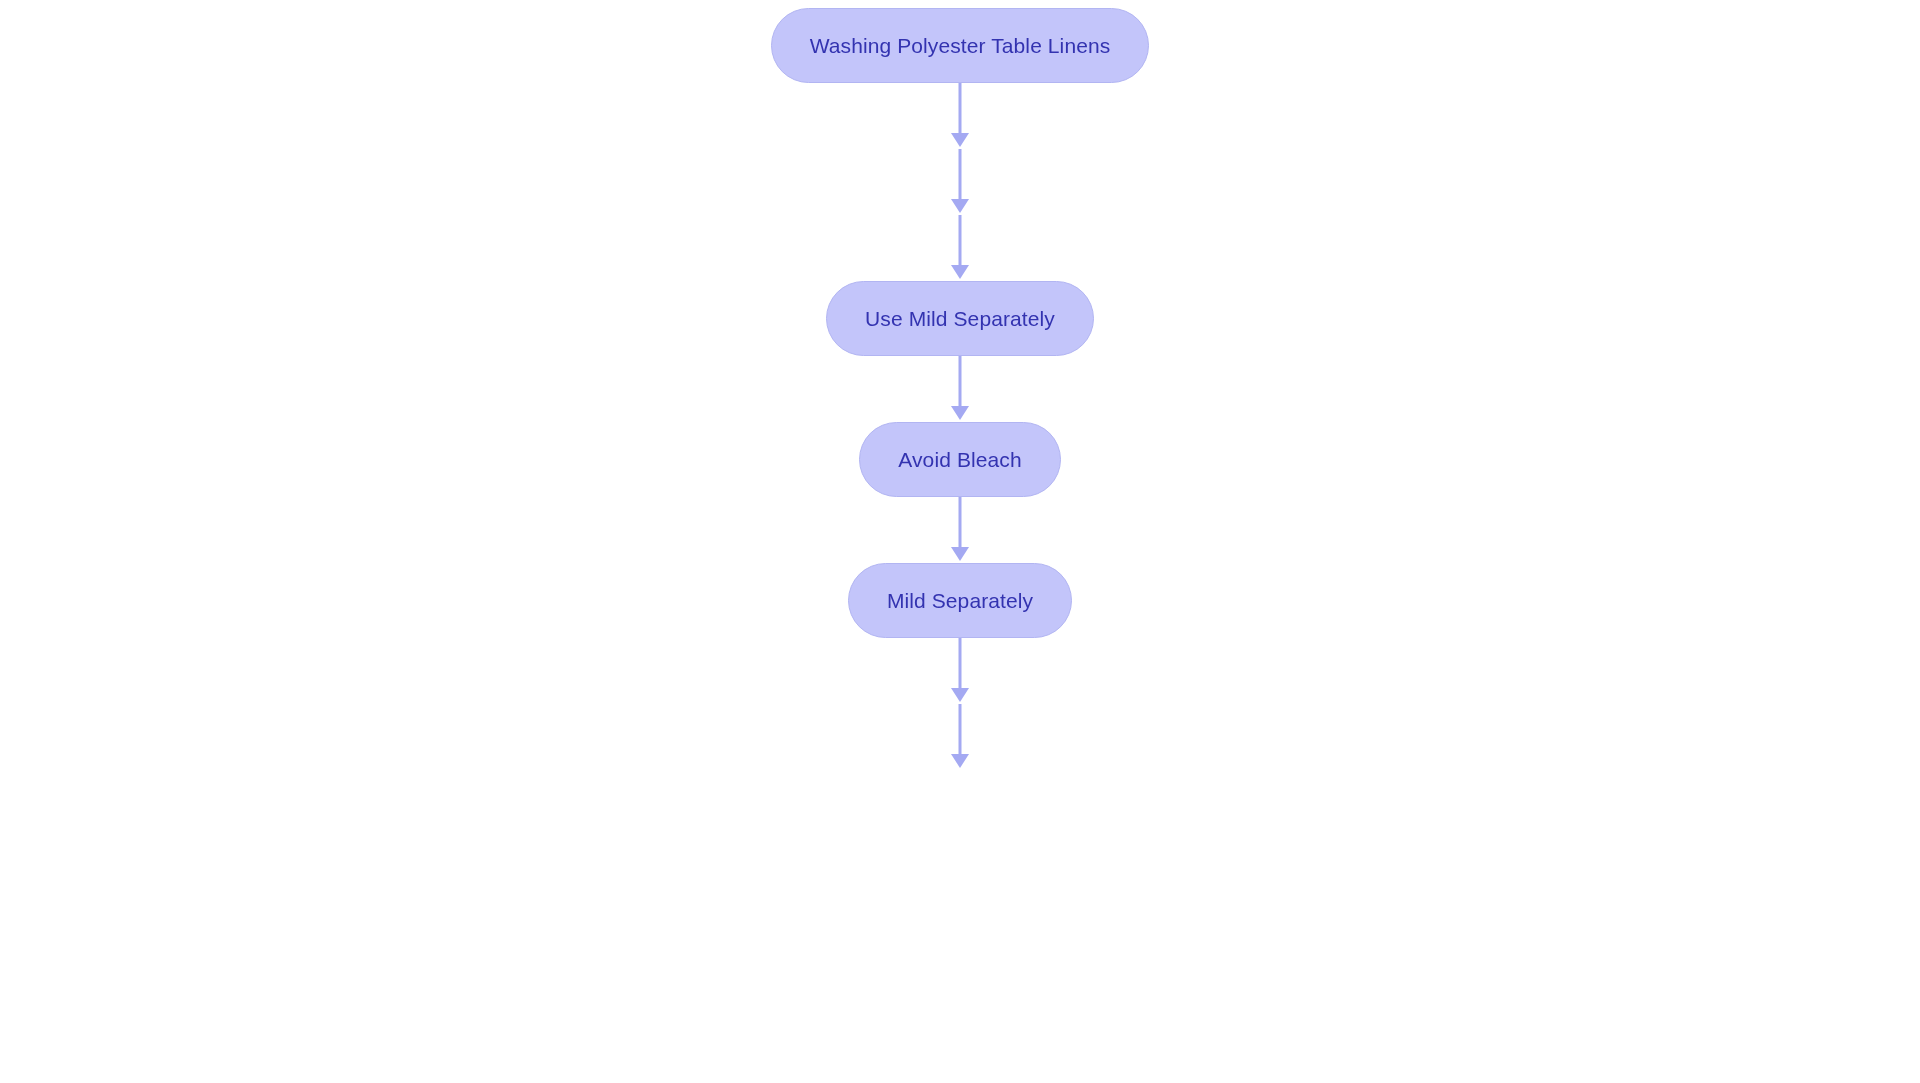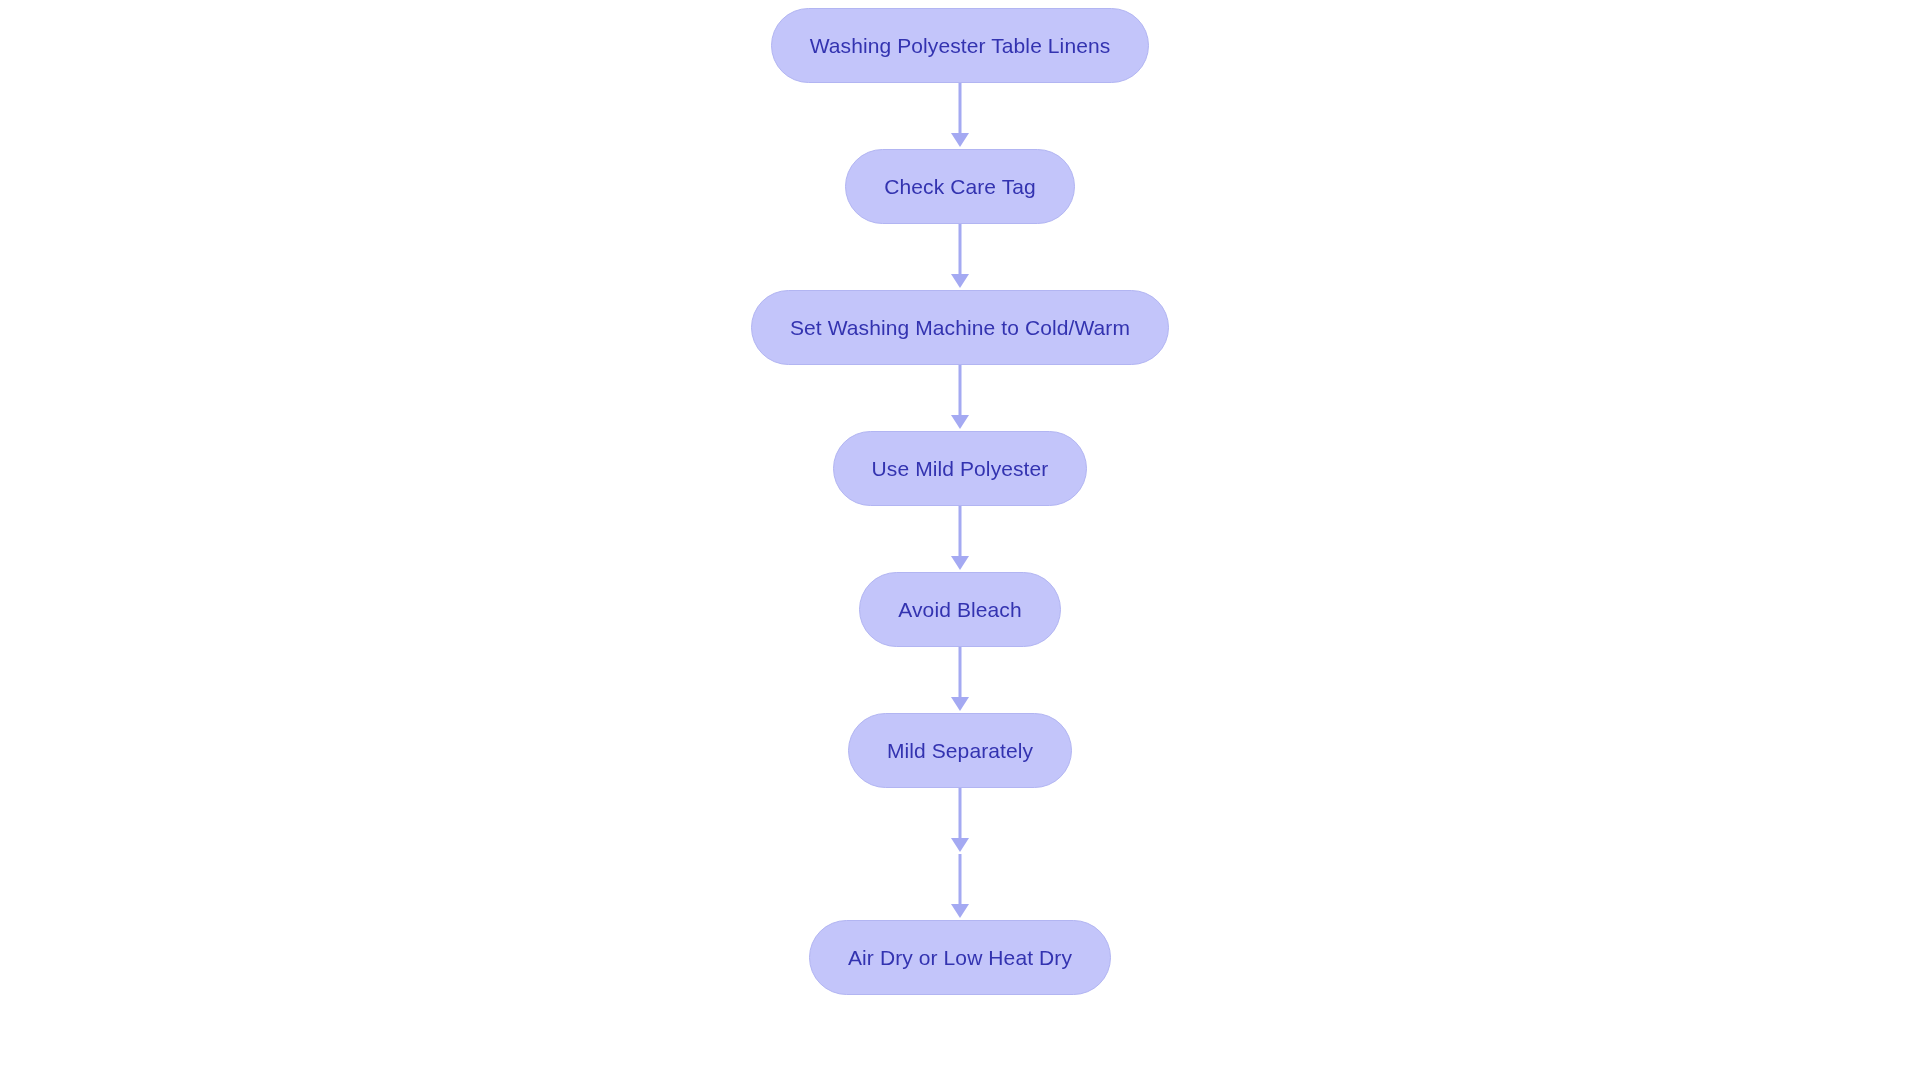--- a/index.html
+++ b/index.html
@@ -99,40 +99,34 @@
 
     <div class="flow-node">
       <span class="flow-node-label">Washing Polyester Table Linens</span>
     </div>
 
     <div class="flow-connector">
       <div class="conn-line"></div>
       <div class="conn-arrow"></div>
     </div>
 
-    <div class="flow-node">
-      <span class="flow-node-label">Check Care Tag</span>
+
+    <div class="flow-connector">
+      <div class="conn-line"></div>
+      <div class="conn-arrow"></div>
     </div>
+
 
     <div class="flow-connector">
       <div class="conn-line"></div>
       <div class="conn-arrow"></div>
     </div>
 
     <div class="flow-node">
-      <span class="flow-node-label">Set Washing Machine to Cold/Warm</span>
-    </div>
-
-    <div class="flow-connector">
-      <div class="conn-line"></div>
-      <div class="conn-arrow"></div>
-    </div>
-
-    <div class="flow-node">
-      <span class="flow-node-label">Use Mild Polyester</span>
+      <span class="flow-node-label">Use Mild Separately</span>
     </div>
 
     <div class="flow-connector">
       <div class="conn-line"></div>
       <div class="conn-arrow"></div>
     </div>
 
     <div class="flow-node">
       <span class="flow-node-label">Avoid Bleach</span>
     </div>
@@ -150,18 +144,15 @@
       <div class="conn-line"></div>
       <div class="conn-arrow"></div>
     </div>
 
 
     <div class="flow-connector">
       <div class="conn-line"></div>
       <div class="conn-arrow"></div>
     </div>
 
-    <div class="flow-node">
-      <span class="flow-node-label">Air Dry or Low Heat Dry</span>
-    </div>
 
   </div>
 </div>
 
 </body></html>

